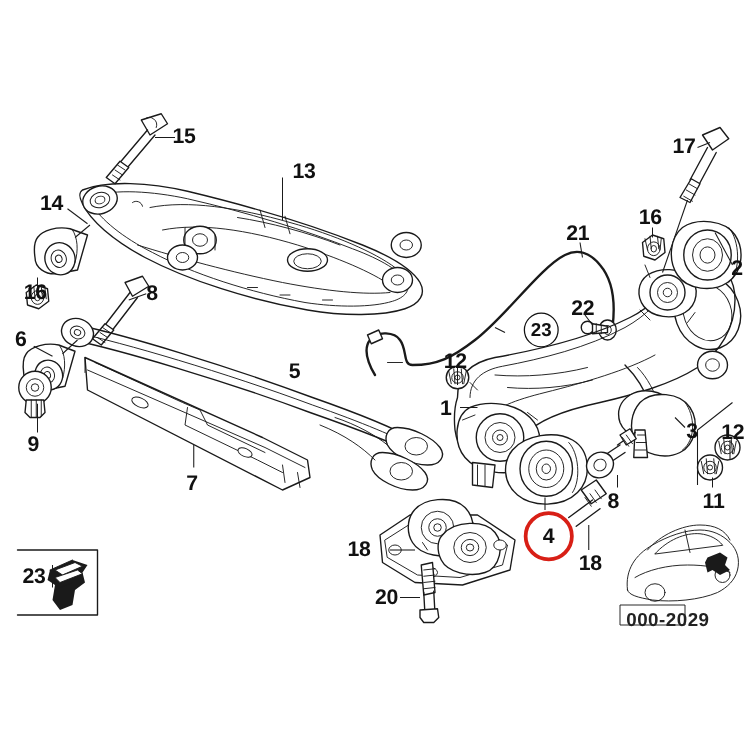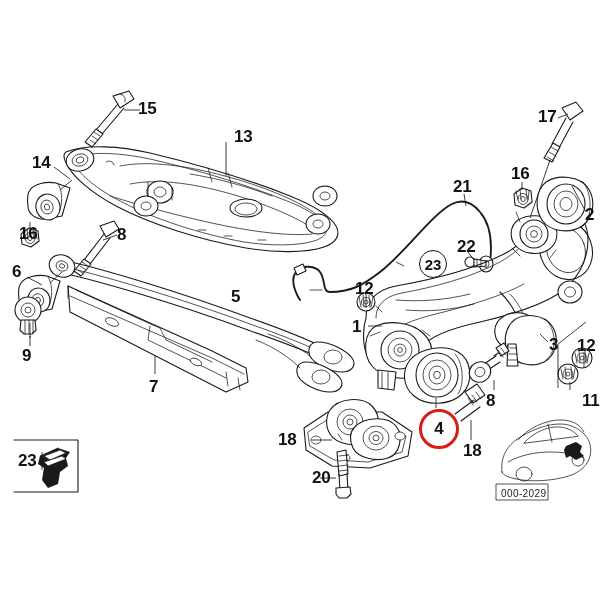--- a/index.html
+++ b/index.html
@@ -12,21 +12,21 @@
        font-weight:700;font-size:17px;color:#111;line-height:1;
        letter-spacing:-0.2px;white-space:nowrap;}
   .circ{position:absolute;border:1.6px solid #111;border-radius:50%;
         width:26px;height:26px;display:flex;align-items:center;
         justify-content:center;font-weight:700;font-size:15px;color:#111;
         background:#fff;}
   .hl{position:absolute;border-radius:50%;display:flex;align-items:center;
       justify-content:center;font-weight:700;font-size:17px;color:#111;
       background:#fff;}
   .inset-cap{position:absolute;font-family:"Liberation Sans",sans-serif;
-      font-size:10px;color:#222;letter-spacing:0.4px;white-space:nowrap;}
+      font-size:15px;color:#222;letter-spacing:0.4px;white-space:nowrap;font-weight:bold;}
 </style>
 </head>
 <body>
 
 <div id="stage">
 
   <svg id="art" viewBox="0 0 600 600">
     <defs>
       <style>
         .s{fill:none;stroke:#1a1a1a;stroke-width:1.1;stroke-linecap:round;stroke-linejoin:round;}
@@ -405,23 +405,23 @@
   <div class="circ" style="left:419px;top:250px;">23</div>
 
   <div class="lbl" style="left:457px;top:238px;">22</div>
   <div class="lbl" style="left:453px;top:178px;">21</div>
   <div class="lbl" style="left:538px;top:108px;">17</div>
   <div class="lbl" style="left:511px;top:165px;">16</div>
   <div class="lbl" style="left:585px;top:206px;">2</div>
   <div class="lbl" style="left:549px;top:336px;">3</div>
   <div class="lbl" style="left:577px;top:337px;">12</div>
   <div class="lbl" style="left:486px;top:392px;">8</div>
-  <div class="lbl" style="left:562px;top:392px;margin-left:20px;">11</div>
+  <div class="lbl" style="left:562px;top:392px;">11</div>
   <div class="lbl" style="left:463px;top:442px;">18</div>
   <div class="lbl" style="left:278px;top:431px;">18</div>
-  <div class="lbl" style="left:312px;top:469px;text-align:right;">20</div>
+  <div class="lbl" style="left:300px;top:469px;text-align:right;">20</div>
   <div class="lbl" style="left:18px;top:452px;">23</div>
 
   <div class="hl" id="hl4" style="left: 419px; top: 409px; width: 34px; height: 34px; border: 3px solid rgb(216, 31, 22);">4</div>
 
   <div class="inset-cap" style="left:501px;top:488px;">000-2029</div>
 
 </div>
 
 </body></html>

